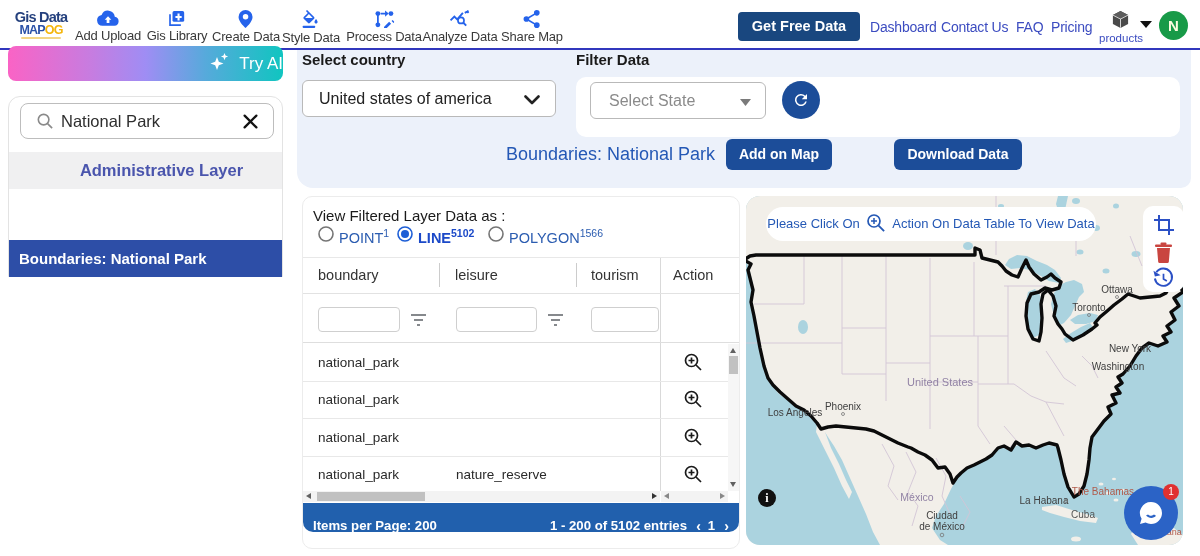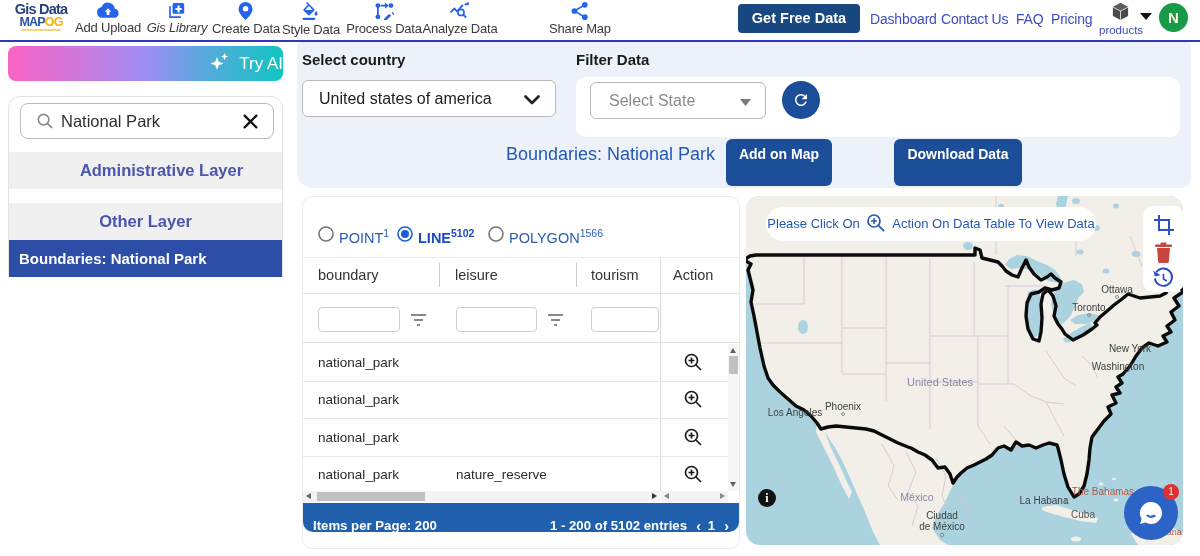--- a/index.html
+++ b/index.html
@@ -1,19 +1,19 @@
 <!DOCTYPE html>
 <html><head>
 <meta charset="utf-8">
 <style>
   * { margin:0; padding:0; box-sizing:border-box; }
   html,body { width:1200px; height:556px; overflow:hidden; background:#fff;
     font-family:"Liberation Sans", sans-serif; }
   
-  #nav { position:absolute; left:0; top:0; width:1200px; height:42px; background:#fff;
+  #nav { position:absolute; left:0; top:8px; width:1200px; height:42px; background:#fff;
     border-bottom:2px solid #3137bd;padding-left:8px; }
   .logo { position:absolute; left:10px; top:2px; width:62px; text-align:center; }
   .logo .l1 { font-size:14.5px; font-weight:bold; color:#25417e; letter-spacing:-0.8px; line-height:14px;}
   .logo .l2 { font-size:12.5px; font-weight:bold; color:#2b52a8; line-height:12px; letter-spacing:-0.8px;}
   .logo .l2 b { color:#f4b50b; }
   .logo .ul { height:2px; background:#f3d684; width:40px; margin:1px auto 0; border-radius:2px;}
   .navitem { position:absolute; top:2px; text-align:center; color:#3a3a3a; font-size:13px; letter-spacing:-0.2px; white-space:nowrap; transform:translateX(-50%); }
   .navitem svg { display:block; margin:0 auto 1px; }
   .navitem .lbl { line-height:15px; }
   .freebtn { position:absolute; left:738px; top:4px; width:122px; height:29px; background:#19477f;
@@ -43,21 +43,21 @@
     color:#fff; font-size:15px; font-weight:bold; line-height:37px; padding-left:10px; }
   
   .boldlbl { position:absolute; color:#1a1a1a; font-weight:bold; font-size:15px; }
   #country { position:absolute; left:302px; top:80px; width:254px; height:37px; background:#fff;
     border:1px solid #b9b9b9; border-radius:6px; font-size:16px; color:#222; line-height:35px; padding-left:16px;}
   #filterpanel { position:absolute; left:576px; top:77px; width:604px; height:60px; background:#fff; border-radius:10px; }
   #selstate { position:absolute; left:14px; top:5px; width:176px; height:37px; background:#fff;
     border:1px solid #b9b9b9; border-radius:6px; font-size:16px; color:#8a8a8a; line-height:35px; padding-left:18px;}
   #refresh { position:absolute; left:206px; top:4px; width:38px; height:38px; border-radius:50%; background:#1c4d99; }
   #bndtitle { position:absolute; left:506px; top:144px; font-size:18px; color:#2458b5; }
-  .actbtn { position:absolute; top:139px; height:47px; background:#1c4d99; color:#fff; font-size:14px;
+  .actbtn { position:absolute; top:139px; height:31px; background:#1c4d99; color:#fff; font-size:14px;
     font-weight:bold; border-radius:6px; text-align:center; line-height:31px; }
   
   #tcard { position:absolute; left:302px; top:196px; width:438px; height:353px; background:#fff;
     border:1px solid #ececec; border-radius:10px; }
   #tcard .vtitle { position:absolute; left:10px; top:10px; font-size:15px; color:#1a1a1a; }
   .radlbl { font-size:14.5px; color:#2b5cb0; }
   sup { font-size:10.5px; }
   #thead { position:absolute; left:0; top:61px; width:436px; height:35px; }
   #thead .h { position:absolute; top:9px; font-size:14.5px; color:#333; }
   .vsep { position:absolute; top:66px; width:1px; height:24px; background:#ccc; }
@@ -96,21 +96,21 @@
       <div class="l2">MAP<b>OG</b></div>
       <div class="ul"></div>
     </div>
   <div class="navitem" style="left:108px;">
     <svg width="22" height="17" viewBox="0 0 24 18">
         <path fill="#2563eb" d="M19.4 7.1A7.5 7.5 0 0 0 5 5.1 6 6 0 0 0 6 17h13a5 5 0 0 0 .4-9.9z"></path>
         <path fill="#fff" d="M12 6.5l3.6 3.9h-2.1v3.4h-3v-3.4H8.4z"></path>
       </svg>
     <div class="lbl">Add Upload</div>
   </div>
-  <div class="navitem" style="left:177px;font-style:italic;">
+  <div class="navitem" style="left:177px;">
     <svg width="20" height="17" viewBox="0 0 24 20">
         <path fill="none" stroke="#2563eb" stroke-width="2" d="M4 5v13h13"></path>
         <rect x="7" y="1" width="14" height="13" rx="2" fill="#2563eb"></rect>
         <path fill="#fff" d="M13 4h2.5v3H18v2.5h-2.5v3H13v-3h-2.5V7H13z"></path>
       </svg>
     <div class="lbl">Gis Library</div>
   </div>
   <div class="navitem" style="left:246px;">
     <svg width="15" height="18" viewBox="0 0 14 18">
         <path fill="#2563eb" d="M7 0a7 7 0 0 0-7 7c0 5 7 11 7 11s7-6 7-11a7 7 0 0 0-7-7zm0 9.5A2.5 2.5 0 1 1 7 4a2.5 2.5 0 0 1 0 5.5z"></path>
@@ -138,21 +138,21 @@
   </div>
   <div class="navitem" style="left:460px;">
     <svg width="23" height="18" viewBox="0 0 24 19">
         <path fill="none" stroke="#2563eb" stroke-width="2" d="M2 11l4-4 3 3 6-7"></path>
         <path fill="none" stroke="#2563eb" stroke-width="2" d="M17 2l4-2m-2 0l2 2" transform="translate(0,1)"></path>
         <circle cx="13" cy="11" r="3.2" fill="none" stroke="#2563eb" stroke-width="1.8"></circle>
         <path stroke="#2563eb" stroke-width="2" d="M15.5 13.5l3 3"></path>
       </svg>
     <div class="lbl">Analyze Data</div>
   </div>
-  <div class="navitem" style="left:532px;margin-left:48px;">
+  <div class="navitem" style="left:532px;">
     <svg width="17" height="18" viewBox="0 0 18 19">
         <circle cx="14.5" cy="3" r="3" fill="#2563eb"></circle>
         <circle cx="3.5" cy="9.5" r="3" fill="#2563eb"></circle>
         <circle cx="14.5" cy="16" r="3" fill="#2563eb"></circle>
         <path stroke="#2563eb" stroke-width="1.8" d="M3.5 9.5L14.5 3M3.5 9.5l11 6.5"></path>
       </svg>
     <div class="lbl">Share Map</div>
   </div>
   <div class="freebtn">Get Free Data</div>
   <div class="navlink" style="left:870px;">Dashboard</div>
@@ -180,21 +180,20 @@
     <svg width="17" height="17" viewBox="0 0 18 18" style="position:absolute; left:16px; top:9px;">
         <circle cx="7" cy="7" r="5.6" fill="none" stroke="#8a8a8a" stroke-width="1.7"></circle>
         <path stroke="#8a8a8a" stroke-width="1.7" d="M11.2 11.2L16 16"></path>
       </svg>
     <span class="txt">National Park</span>
     <svg width="15" height="15" viewBox="0 0 14 14" style="position:absolute; right:15px; top:10px;">
         <path stroke="#111" stroke-width="2.1" stroke-linecap="round" d="M1.5 1.5l11 11M12.5 1.5l-11 11"></path>
       </svg>
   </div>
   <div class="layerhdr" style="top:55px;padding-left:32px;">Administrative Layer</div>
-  <div class="layerhdr" style="top:106px;">Other Layer</div>
   <div id="selitem">Boundaries: National Park</div>
 </div>
 
 <div class="boldlbl" style="left:302px; top:51px;">Select country</div>
 <div id="country">United states of america
   <svg width="16" height="10" viewBox="0 0 16 10" style="position:absolute; right:15px; top:14px;">
       <path fill="none" stroke="#222" stroke-width="2.6" stroke-linecap="round" stroke-linejoin="round" d="M1.5 1.5L8 8l6.5-6.5"></path>
     </svg>
 </div>
 <div class="boldlbl" style="left:576px; top:51px;">Filter Data</div>
@@ -208,20 +207,21 @@
     <svg width="18" height="18" viewBox="0 0 24 24" style="position:absolute; left:10px; top:10px;">
         <path fill="#fff" d="M17.65 6.35A8 8 0 1 0 19.73 14h-2.08a6 6 0 1 1-1.41-6.24L13 11h7V4z"></path>
       </svg>
   </div>
 </div>
 <div id="bndtitle">Boundaries: National Park</div>
 <div class="actbtn" style="left:726px; width:106px;">Add on Map</div>
 <div class="actbtn" style="left:846px; width:128px;margin-left:48px;">Download Data</div>
 
 <div id="tcard">
+  <div class="vtitle">View Filtered Layer Data as :</div>
   <div style="position:absolute; left:15px; top:29px; height:16px;">
     <svg width="16" height="16" viewBox="0 0 16 16" style="position:absolute; left:0; top:0;">
         <circle cx="8" cy="8" r="7" fill="none" stroke="#757575" stroke-width="1.6"></circle>
       </svg>
     <span class="radlbl" style="position:absolute; left:21px; top:1px;">POINT<sup>1</sup></span>
     <svg width="16" height="16" viewBox="0 0 16 16" style="position:absolute; left:79px; top:0;">
         <circle cx="8" cy="8" r="7" fill="none" stroke="#1d5ed6" stroke-width="1.6"></circle>
         <circle cx="8" cy="8" r="4" fill="#1d5ed6"></circle>
       </svg>
     <span class="radlbl" style="position:absolute; left:100px; top:1px; font-weight:bold; color:#1b49c8;">LINE<sup>5102</sup></span>

